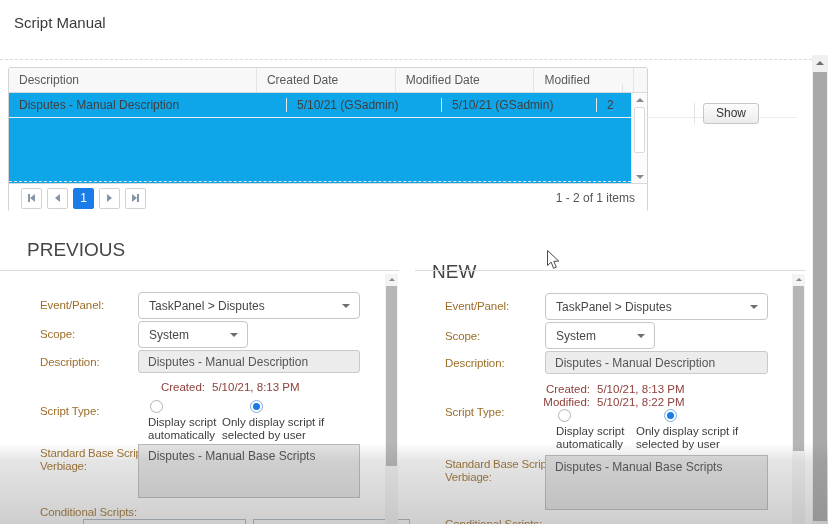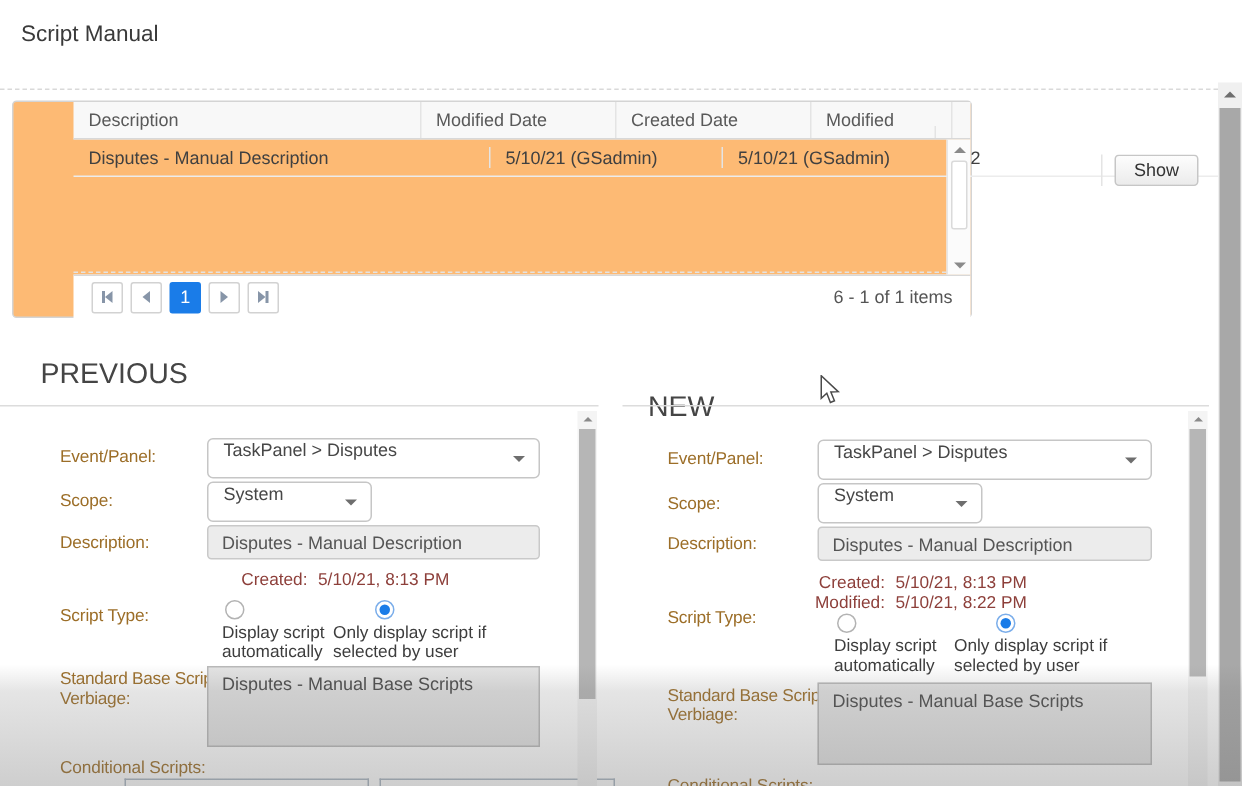--- a/index.html
+++ b/index.html
@@ -10,21 +10,21 @@
   }
   .abs { position:absolute; }
 
   
   .page-title { left:14px; top:14px; font-size:15px; color:#3a3a3a; }
 
   .dashed-divider { left:0; top:59px; width:812px; border-top:1px dashed #d9d9d9; }
 
   
   .grid { left:8px; top:67px; width:640px; height:145px; border:1px solid #d4d4d4;
-          border-radius:3px; background:#fdba74; font-size:12px;padding-left:40px; }
+          border-radius:3px; background:#0ea5e9; font-size:12px; }
   .grid-header { display:flex; height:25px; background:#f8f8f8; border-bottom:1px solid #d8d8d8; color:#595959; }
   .g-cell { padding:0 0 0 10px; display:flex; align-items:center; overflow:hidden; white-space:nowrap; }
   .g-cell + .g-cell { border-left:1px solid #e4e4e4; }
   .c-desc { width:277px; } .c-created { width:155px; } .c-mod { width:155px; }
   .c-ver { width:98px; } .c-act { flex:1;margin-top:16px; } .c-sbspacer { width:16px; border-left:1px solid #e4e4e4; }
 
   .grid-body { position:relative; height:90px; }
   .grid-body::after { content:""; position:absolute; left:0; right:16px; bottom:1px; border-bottom:1px dashed #e3e3e3; }
   .grid-row { display:flex; height:25px; align-items:center; border-bottom:1px solid #ececec; color:#404040; width:788px; }
 
@@ -56,21 +56,21 @@
   .ps-thumb { position:absolute; top:17px; bottom:3px; left:1px; right:1px; background:#a8a8a8; }
 
   
   .panel-title { font-size:19px; color:#454545; }
   .panel-rule { border-top:1px solid #dcdcdc; }
 
   .field-label { font-size:11.5px; color:var(--label-brown,#9c6e28); letter-spacing:-0.1px; }
   .lbl-wrap { width:106px; line-height:13px; letter-spacing:-0.2px; }
 
   .dropdown { background:#fff; border:1px solid #c6c6c6; border-radius:4px; height:27px;
-    display:flex; padding:0 24px 0 10px; font-size:12px; color:#474747; cursor:pointer; }
+    display:flex; align-items:center; padding:0 24px 0 10px; font-size:12px; color:#474747; cursor:pointer; }
   .dd-caret { position:absolute; right:9px; top:11px; width:0; height:0;
     border-left:4px solid transparent; border-right:4px solid transparent; border-top:4.5px solid #6e6e6e; }
 
   .text-input { background:#ececec; border:1px solid #c9c9c9; border-radius:3px; height:23px;
     display:flex; align-items:center; padding:0 9px; font-size:12px; color:#555; }
 
   .stamp-row { font-size:11.5px; color:var(--date-red,#8d3f3a); display:flex; }
   .stamp-label { display:inline-block; width:85px; text-align:right; }
   .stamp-value { margin-left:7px; }
 
@@ -99,22 +99,22 @@
 </style>
 </head>
 <body>
 
 <div class="abs page-title">Script Manual</div>
 <div class="abs dashed-divider"></div>
 
 <div class="abs grid">
   <div class="grid-header">
     <div class="g-cell c-desc">Description</div>
+    <div class="g-cell c-created">Created Date</div>
     <div class="g-cell c-mod">Modified Date</div>
-    <div class="g-cell c-created">Created Date</div>
     <div class="g-cell c-ver">Modified</div>
     <div class="g-cell c-act"></div>
     <div class="c-sbspacer"></div>
   </div>
 
   <div class="grid-body">
     <div class="grid-row">
       <div class="g-cell c-desc">Disputes - Manual Description</div>
       <div class="g-cell c-created">5/10/21 (GSadmin)</div>
       <div class="g-cell c-mod">5/10/21 (GSadmin)</div>
@@ -152,21 +152,21 @@
       <span class="pgr-ico">
           <span class="tri-r"></span>
         </span>
     </div>
     <div class="pg-btn">
       <span class="pgr-ico">
           <span class="tri-r"></span>
           <span class="vbar"></span>
         </span>
     </div>
-    <div class="pager-summary">6 - 1 of 1 items</div>
+    <div class="pager-summary">1 - 2 of 1 items</div>
   </div>
 </div>
 
 <div class="abs page-scrollbar">
   <div class="ps-up">
       <span class="tri-up" style="border-bottom-color:#6e6e6e;"></span>
     </div>
   <div class="ps-thumb"></div>
 </div>
 

